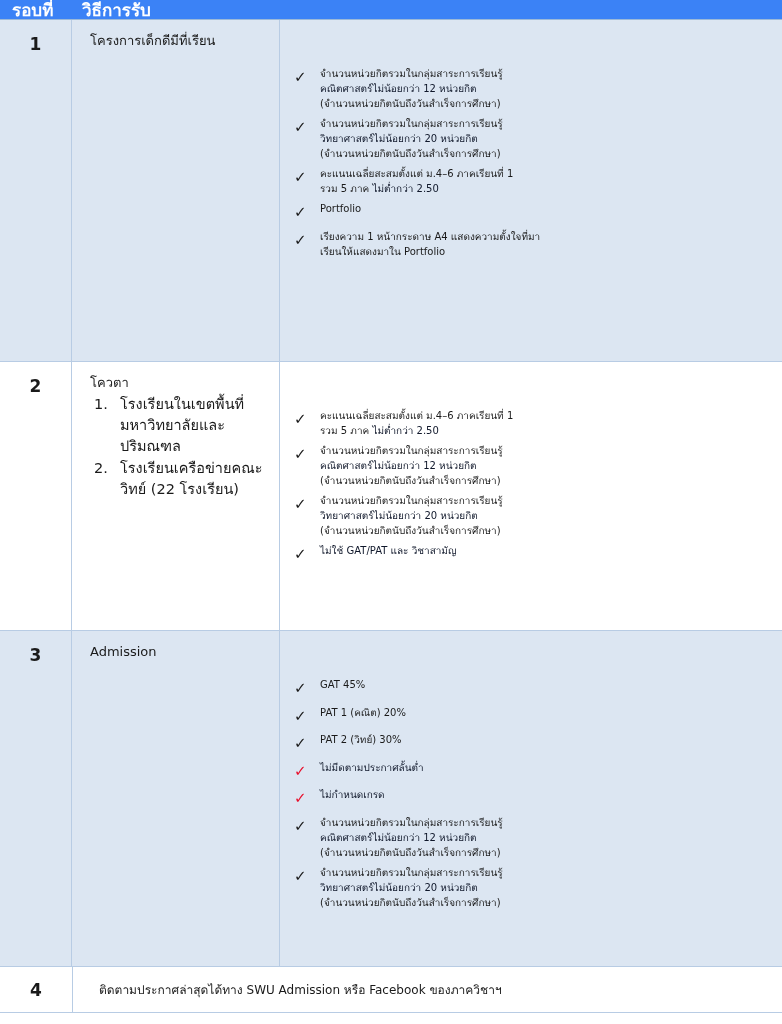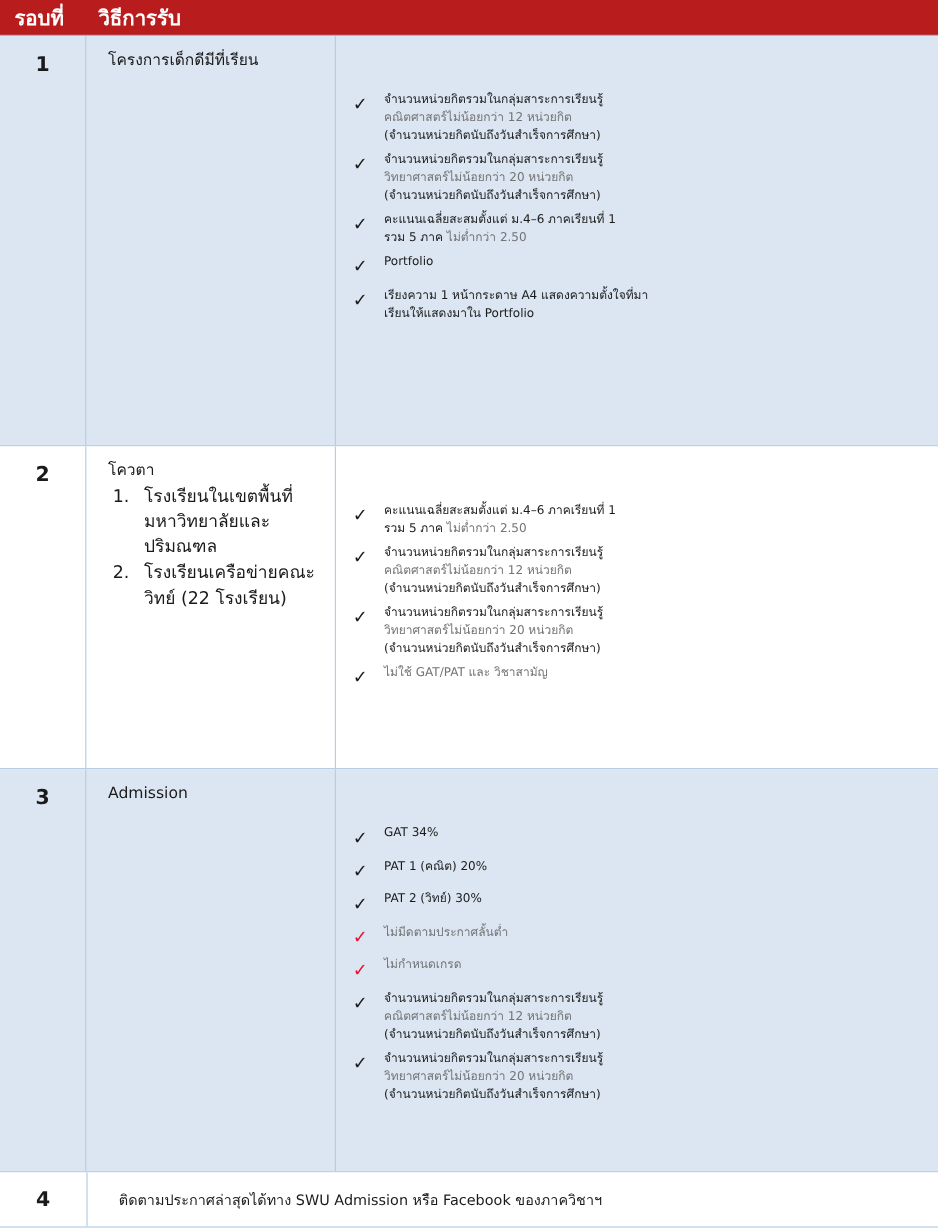--- a/index.html
+++ b/index.html
@@ -21,22 +21,22 @@
     flex-direction: column;
     box-sizing: border-box;
   }
   .row {
     display: flex;
     width: 100%;
     box-sizing: border-box;
     border-bottom: 1px solid #b8cce4;
   }
   .header-row {
-    background: #b91c1c;
-    height: 30px;
+    background: #3b82f6;
+    height: 20px;
     border-bottom: 1px solid #9bb9d9;
   }
   .header-row .cell {
     color: #ffffff;
     font-weight: bold;
     font-size: 17px;
     display: flex;
     align-items: center;
     border-left: none;
     border-right: none;
@@ -120,21 +120,21 @@
     line-height: 1.5;
     padding-left: 8px;
     color: #1a1a1a;
   }
   .check.red { color: #e8112d; }
   .crit-text {
     flex: 1;
     font-size: 10px;
     line-height: 1.5;
   }
-  .red { color: #737373; }
+  .red { color: #0f172a; }
   .black { color: #1a1a1a; }
   .line { display: block; }
 
   .footer-cell {
     flex: 1;
     display: flex;
     align-items: center;
     font-size: 12px;
     padding-left: 26px;
   }
@@ -269,21 +269,21 @@
     </div>
     <div class="cell col-method">
       <div class="method-title">Admission</div>
       <ul class="method-list"></ul>
     </div>
     <div class="cell col-criteria">
       <ul class="crit-list">
           <li>
             <span class="check">✓</span>
             <span class="crit-text">
-              <span class="line"><span class="black">GAT    34%</span></span>
+              <span class="line"><span class="black">GAT    45%</span></span>
             </span>
           </li>
           <li>
             <span class="check">✓</span>
             <span class="crit-text">
               <span class="line"><span class="black">PAT 1 (คณิต) 20%</span></span>
             </span>
           </li>
           <li>
             <span class="check">✓</span>

